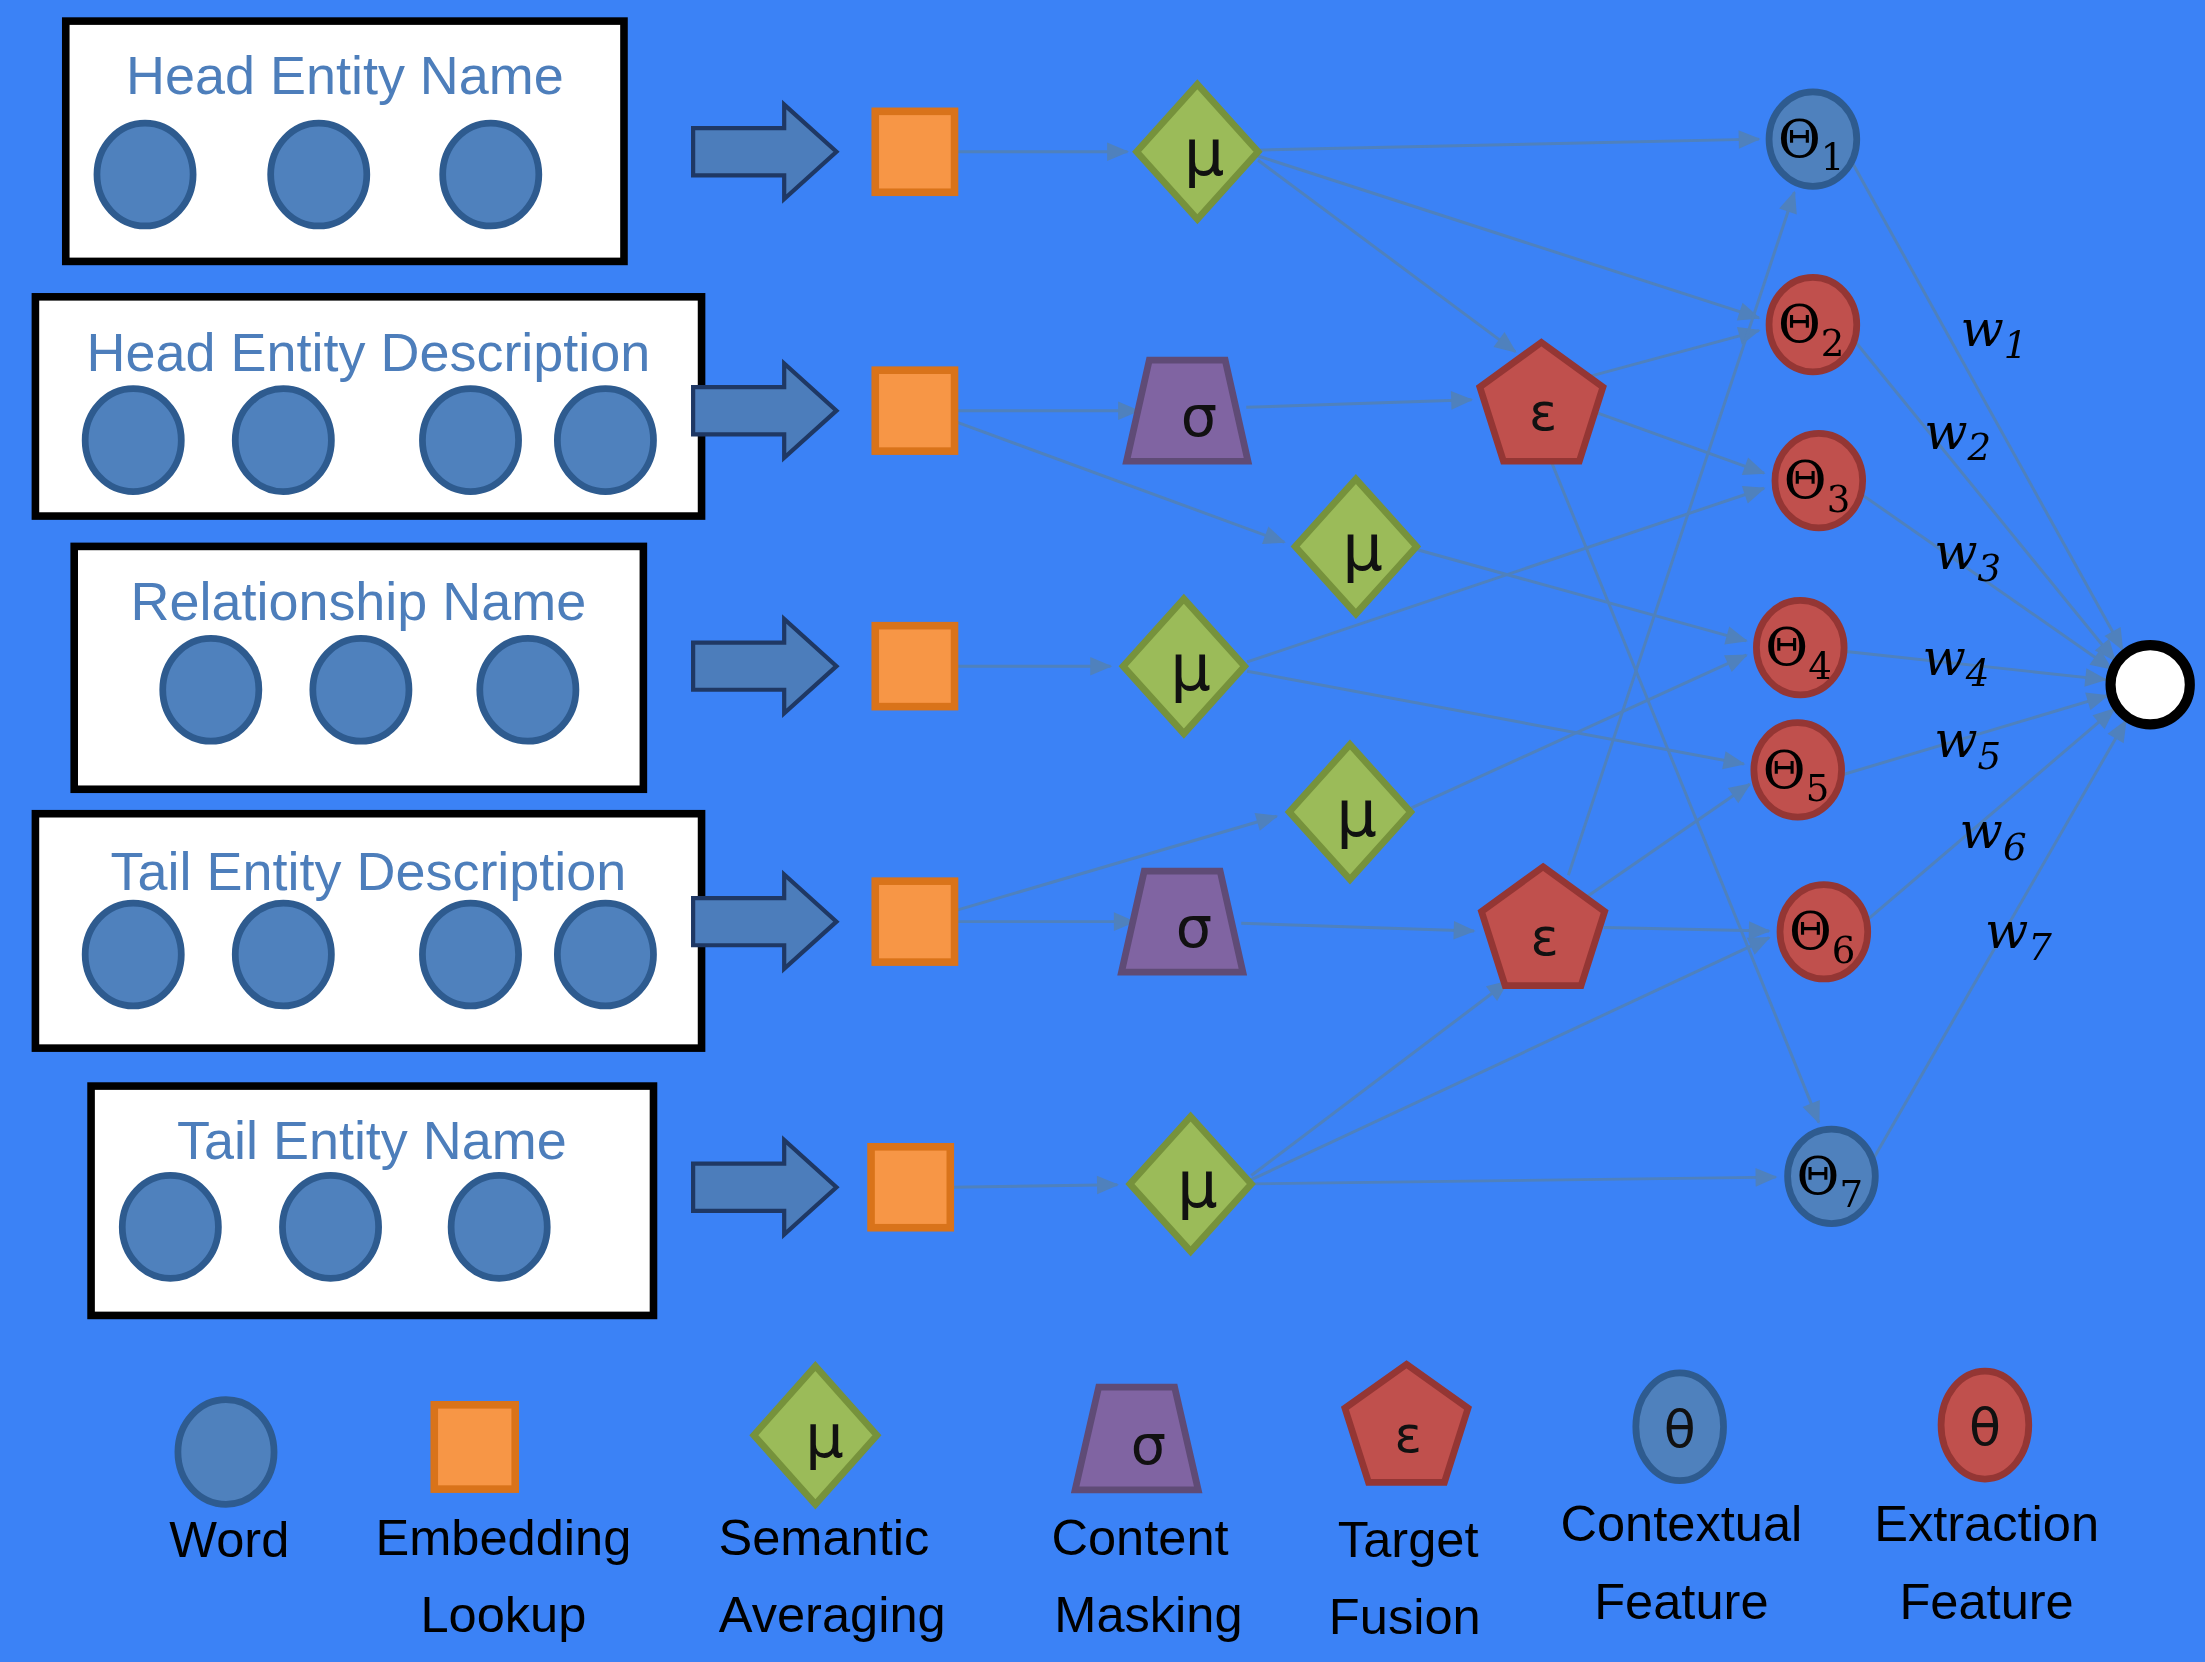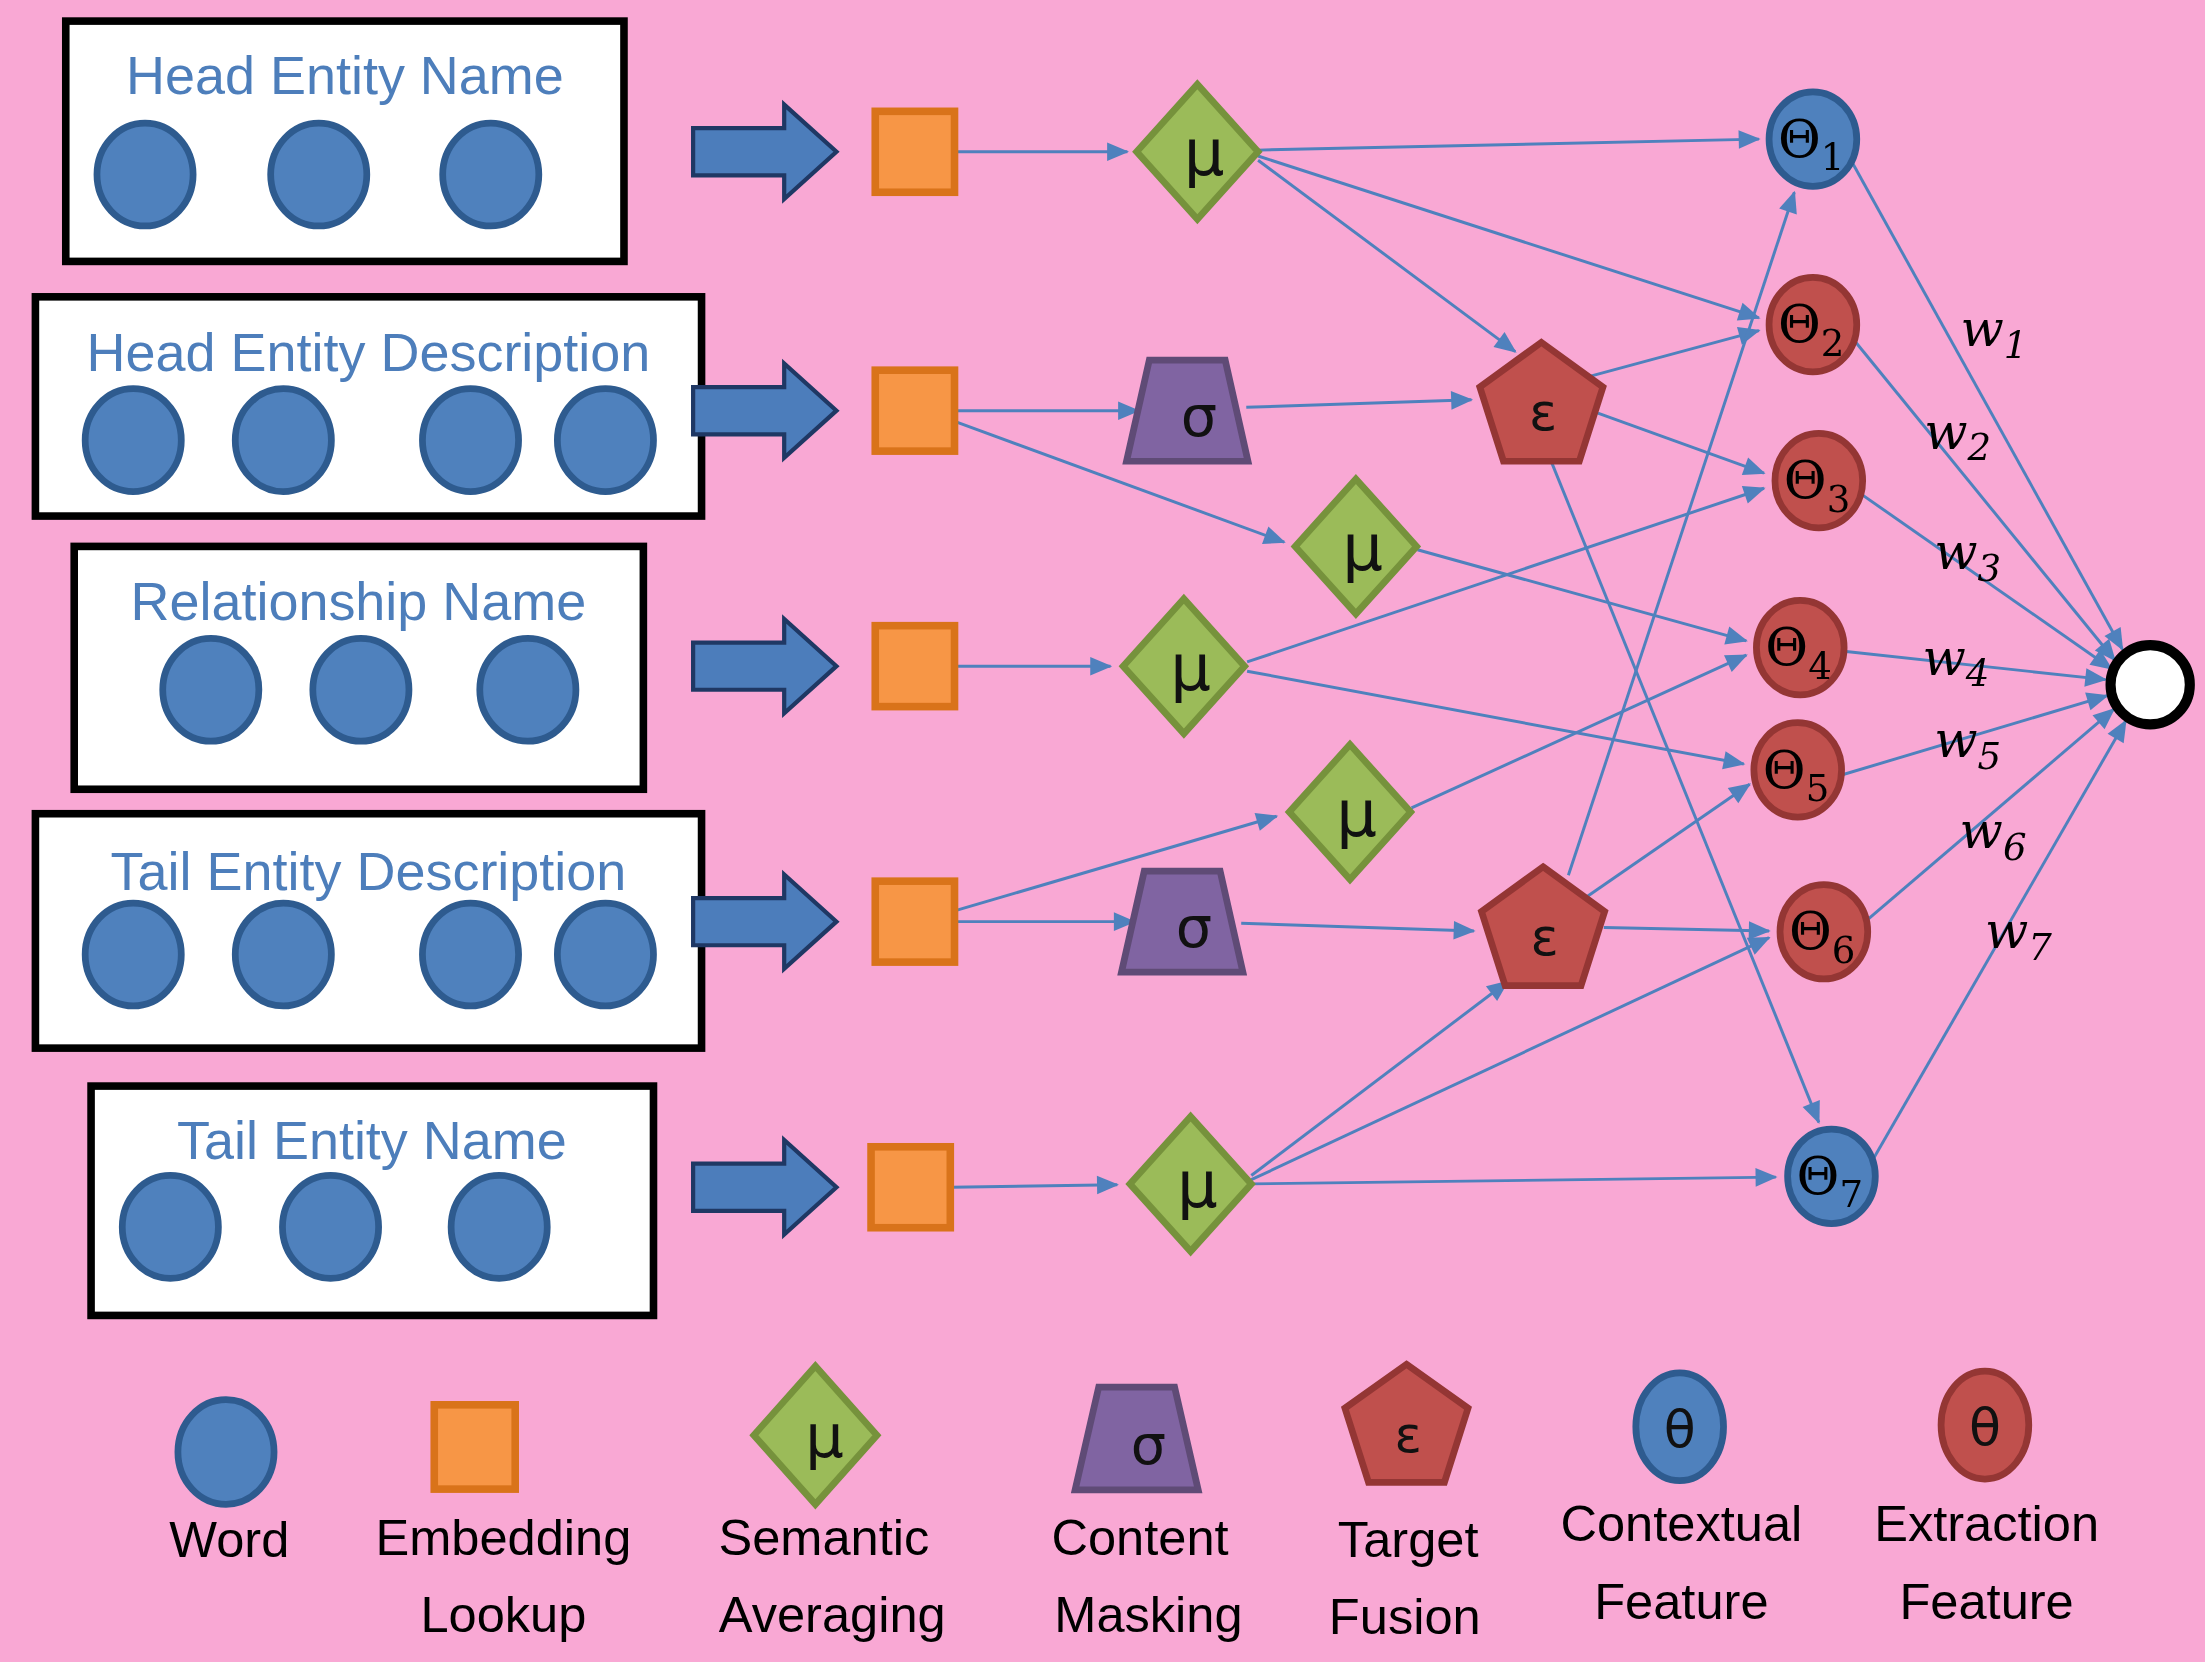--- a/index.html
+++ b/index.html
@@ -1,16 +1,16 @@
 <!DOCTYPE html>
 <html style="font-size:13.5px"><head>
 <meta charset="utf-8">
 <style>
   html,body{margin:0;padding:0;background:#ffffff;}
-  .stage{position:relative;width:2205px;height:1662px;background:#f9a8d4;overflow:hidden;}
+  .stage{position:relative;width:2205px;height:1662px;background:#3b82f6;overflow:hidden;}
   svg{position:absolute;left:0;top:0;display:block;}
   .box-title{font-family:"Liberation Sans",sans-serif;font-size:64px;fill:#4d7ebb;}
   .edge{stroke:#4f81bd;stroke-width:3.5;fill:none;}
   .wlabel{font-family:"DejaVu Serif",serif;font-style:italic;font-size:60px;fill:#000;}
   .wsub{font-size:44px;}
   .theta-label{font-family:"DejaVu Serif",serif;font-size:62px;fill:#000;}
   .theta-sub{font-size:44px;}
   .op-glyph{font-family:"DejaVu Sans",sans-serif;fill:#111;}
   .legend-label{font-family:"Liberation Sans",sans-serif;font-size:60px;fill:#000;}
   text{user-select:none;}

